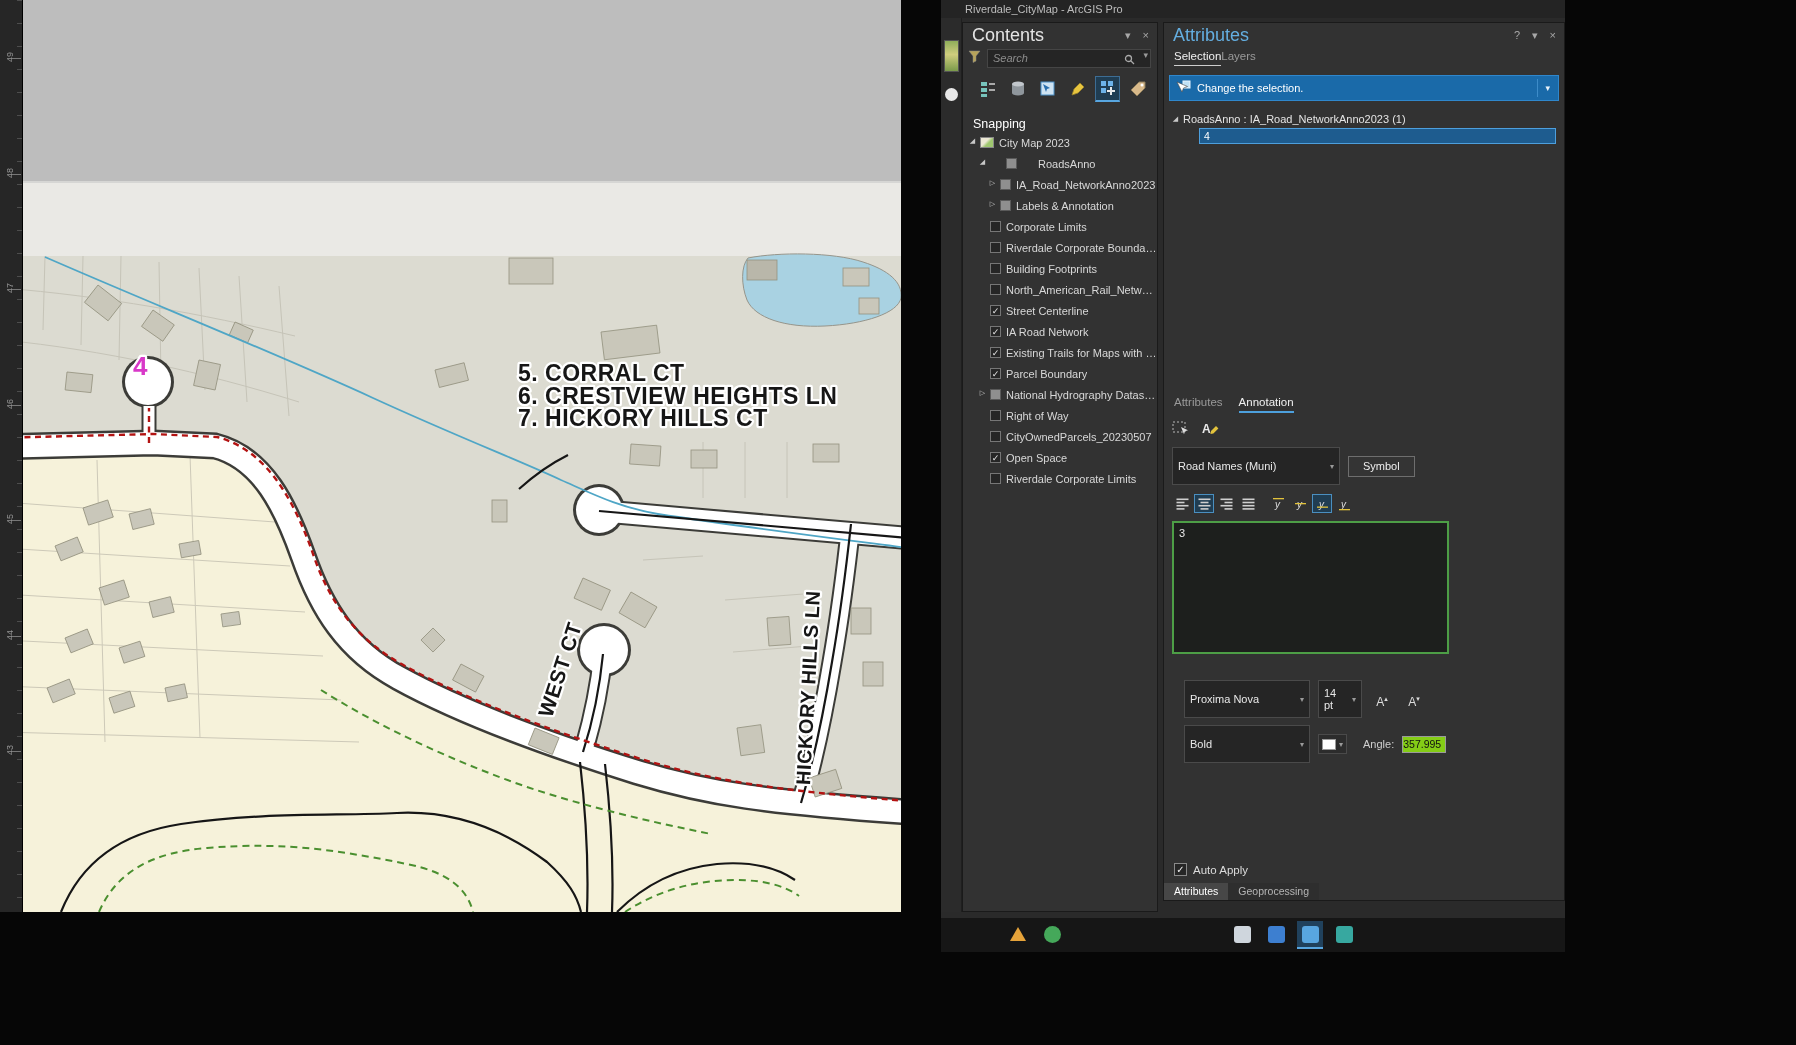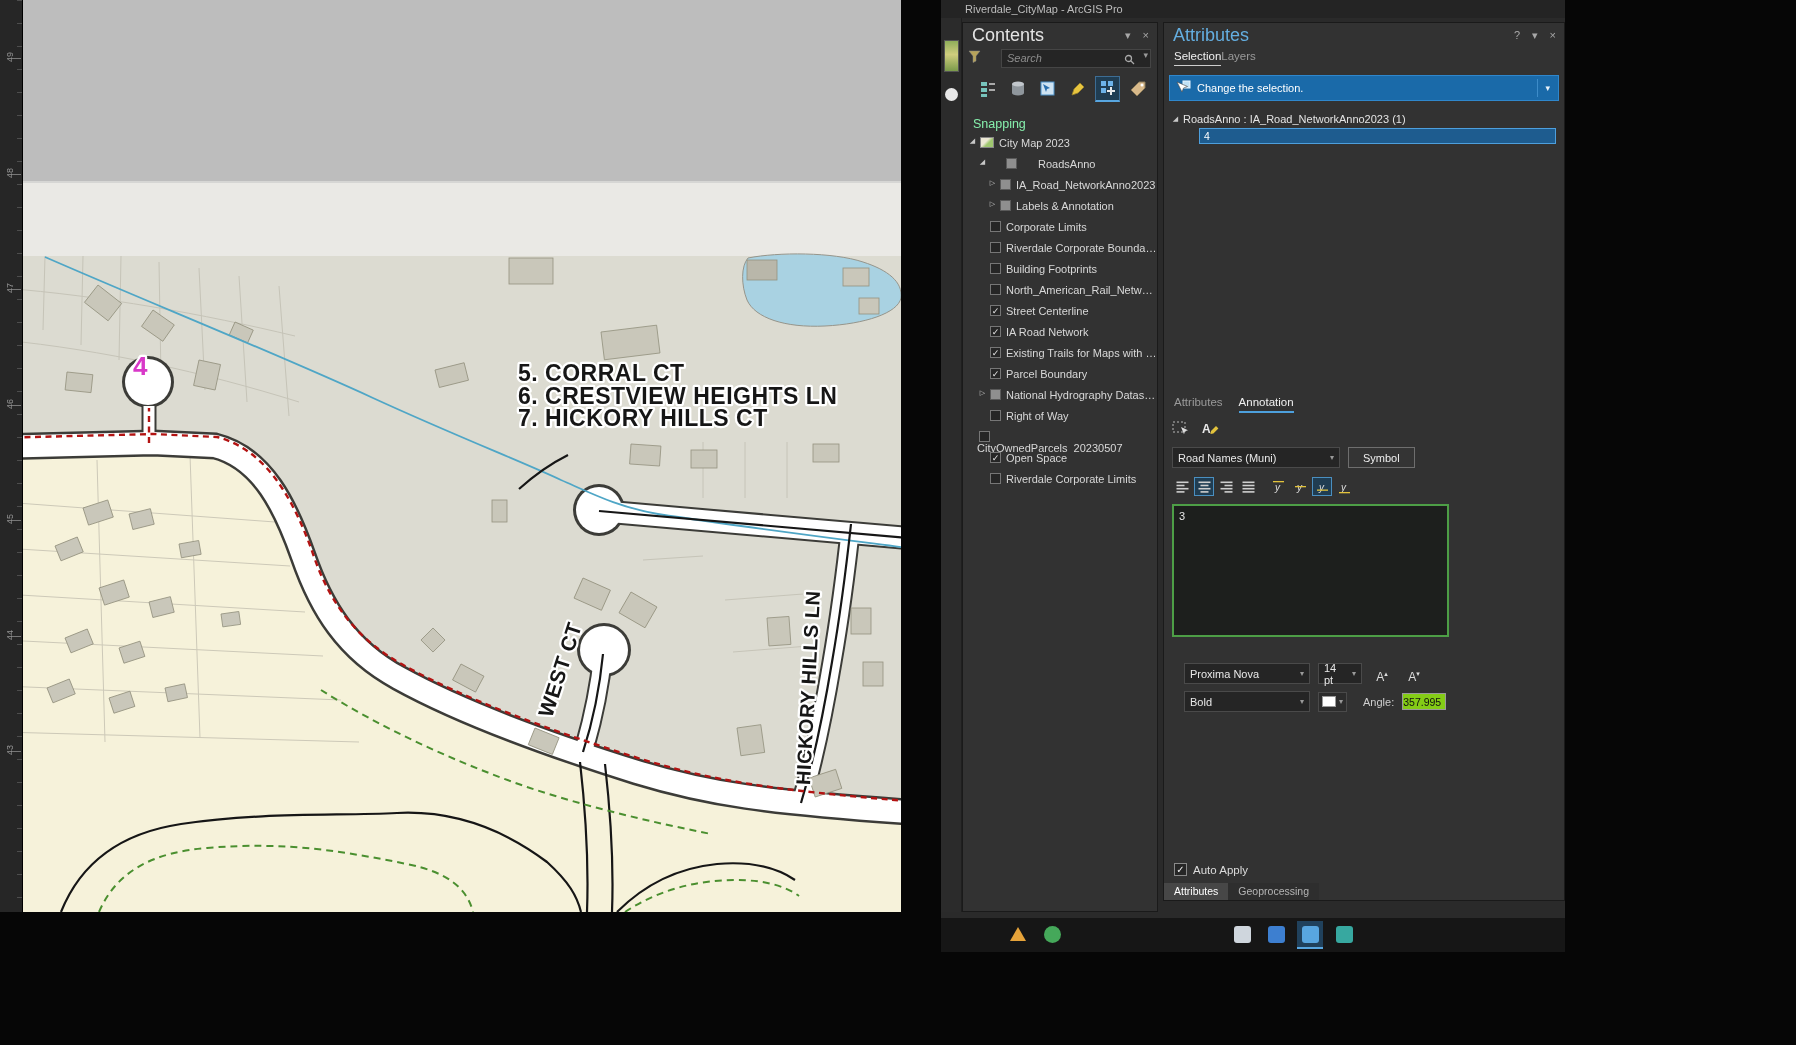--- a/index.html
+++ b/index.html
@@ -31,31 +31,31 @@
   .panel{position:absolute;background:#323232;border:1px solid #1a1a1a}
   #contents{left:21px;top:22px;width:196px;height:890px}
   #attrs{left:222px;top:22px;width:402px;height:879px}
 
   .panel-head{height:24px;display:flex;align-items:center;padding:0 6px 0 9px;gap:8px}
   .panel-title{flex:1;font-size:18px;color:#e4e4e4}
   #attrs .panel-title{color:#64aee0}
   .head-ic{color:#a8a8a8;font-size:11px;cursor:default;padding:0 2px}
 
   
-  .search-row{display:flex;align-items:center;gap:20px;margin:1px 6px 2px 5px}
+  .search-row{display:flex;align-items:center;gap:6px;margin:1px 6px 2px 5px}
   .search-wrap{position:relative;flex:1}
   .search-wrap input{width:100%;height:19px;background:#252525;border:1px solid #454545;color:#c8c8c8;
     font-size:11px;padding:0 30px 0 5px;font-style:italic;font-family:"Liberation Sans",sans-serif}
   .search-wrap input::placeholder{color:#8d8d8d;font-style:italic}
   .mag{position:absolute;right:16px;top:3px}
   .schev{position:absolute;right:3px;top:2px;color:#9a9a9a;font-size:9px}
   .tools{display:flex;gap:5px;padding:6px 0 5px 12px}
   .tool{width:25px;height:26px;display:flex;align-items:center;justify-content:center;border:1px solid transparent}
   .tool.active{background:#203d52;border:1px solid #3d6d94;border-bottom:2px solid #58a6e0}
-  .section-label{font-size:12.5px;color:#86efac;padding:10px 0 6px 10px}
+  .section-label{font-size:12.5px;color:#ffffff;padding:10px 0 6px 10px}
   .trow{display:flex;align-items:flex-start;height:21px;font-size:11px;color:#d8d8d8;white-space:nowrap;overflow:hidden}
   .arrow{width:11px;font-size:7px;color:#c8c8c8;text-align:center;flex:none}
   .box{width:11px;height:11px;margin:0 5px 0 2px;flex:none;font-size:9px;line-height:10px;text-align:center;color:#e8e8e8}
   .box.square{background:#8f8f8f;border:1px solid #5a5a5a}
   .box.checked,.box.unchecked{background:#262626;border:1px solid #767676}
   .box.map{width:14px;height:11px;background:linear-gradient(135deg,#ece8d4 40%,#9fc770 60%);border:1px solid #888}
   .tlabel{overflow:hidden;text-overflow:ellipsis}
 
   
   .tabs{display:flex;padding:3px 10px 0}
@@ -66,21 +66,21 @@
   .sel-text{flex:1}
   .sel-chev{color:#e8f2fa;font-size:9px;border-left:1px solid #3d8cc9;padding:4px 4px 4px 7px}
   #sel-tree{padding:6px 4px 0 6px;font-size:11px;color:#e4e4e4}
   .sel-parent{display:flex;align-items:center;height:16px;gap:2px}
   .sel-child{margin:1px 4px 0 29px;height:16px;line-height:15px;background:#1e5c8f;border:1px solid #4d9fdd;
     color:#fff;padding:0 4px;font-size:10.5px}
   #anno-section{position:absolute;left:0;top:368px;width:100%}
   .subtabs{display:flex;gap:16px;padding:5px 10px 0}
   .anno-tools{display:flex;gap:10px;padding:7px 8px 2px}
   .sym-row{display:flex;gap:8px;padding:5px 8px;align-items:center}
-  .dropdown{height:21px;background:#252525;border:1px solid #4a4a4a;display:flex;align-items:center;
+  .dropdown{height:38px;background:#252525;border:1px solid #4a4a4a;display:flex;align-items:center;
     font-size:11px;color:#e8e8e8;padding:8px 5px}
   .dropdown .chev{margin-left:auto;color:#9a9a9a;font-size:8px;padding-left:6px}
   .btn{height:21px;padding:0 14px;background:#343434;border:1px solid #6e6e6e;color:#eee;font-size:11px;
     font-family:"Liberation Sans",sans-serif}
   .fmt-row{display:flex;gap:2px;padding:4px 8px 0}
   .fmt{width:20px;height:19px;display:flex;align-items:center;justify-content:center;border:1px solid transparent}
   .fmt.active{background:#203d52;border:1px solid #4a8fc0}
   .fmt.gap{margin-left:8px}
   #anno-textbox{margin:8px 8px 0;width:277px;height:133px;background:#1d1f1d;border:2px solid #4d9e46;
     color:#e8e8e8;font-size:11px;padding:4px 5px;white-space:pre-wrap}
@@ -372,21 +372,21 @@
         <div class="trow" style="padding-left: 14px;">
           <span class="arrow">▷</span>
           <span class="box square"></span>
           <span class="tlabel">National Hydrography Dataset...</span>
         </div>
         <div class="trow" style="padding-left: 14px;">
           <span class="arrow"></span>
           <span class="box unchecked"></span>
           <span class="tlabel">Right of Way</span>
         </div>
-        <div class="trow" style="padding-left: 14px; flex-direction: column;">
+        <div class="trow" style="padding-left: 14px;">
           <span class="arrow"></span>
           <span class="box unchecked"></span>
           <span class="tlabel">CityOwnedParcels_20230507</span>
         </div>
         <div class="trow" style="padding-left: 14px;">
           <span class="arrow"></span>
           <span class="box checked">✓</span>
           <span class="tlabel">Open Space</span>
         </div>
         <div class="trow" style="padding-left: 14px;">

